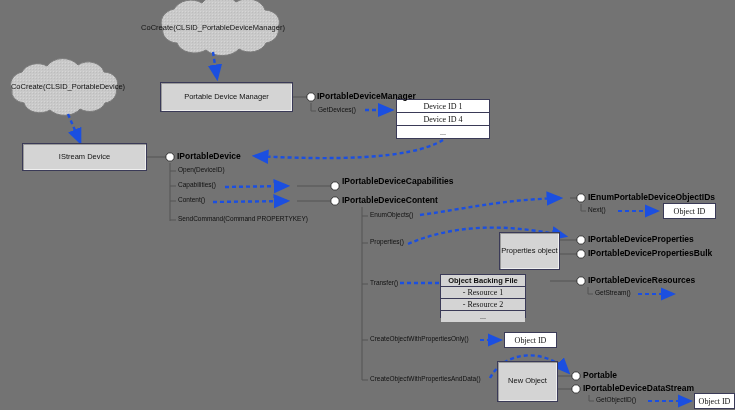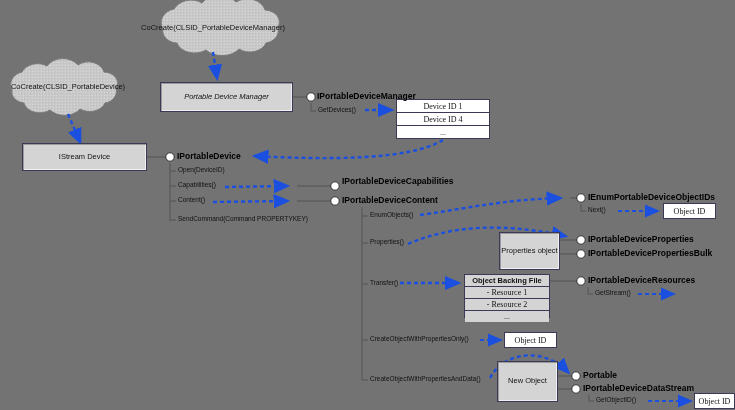--- a/index.html
+++ b/index.html
@@ -180,35 +180,35 @@
   </svg>
 
   <div class="cloud" style="left:130px;top:5px;width:166px;height:48px;">
     <div class="lbl" style="top:18px;">CoCreate(CLSID_PortableDeviceManager)</div>
   </div>
 
   <div class="cloud" style="left:4px;top:62px;width:128px;height:50px;">
     <div class="lbl" style="top:20px;">CoCreate(CLSID_PortableDevice)</div>
   </div>
 
-  <div class="node boxgray" style="left:160px;top:82px;width:133px;height:30px;font-style:italic;">Portable Device Manager</div>
+  <div class="node boxgray" style="left:160px;top:82px;width:133px;height:30px;">Portable Device Manager</div>
 
   <div class="node boxgray" style="left:22px;top:143px;width:125px;height:28px;">IStream Device</div>
 
   <div class="node boxgray" style="left:499px;top:232px;width:61px;height:38px;">Properties object</div>
 
   <div class="node boxgray" style="left:497px;top:361px;width:61px;height:41px;">New Object</div>
 
   <div class="tbl" style="left:396px;top:99px;width:94px;height:40px;">
     <div class="row" style="height:13px;">Device ID 1</div>
     <div class="row" style="height:13px;">Device ID 4</div>
     <div class="row" style="height:12px;">...</div>
   </div>
 
-  <div class="tbl" style="left:464px;top:274px;width:86px;height:44px;">
+  <div class="tbl" style="left:440px;top:274px;width:86px;height:44px;">
     <div class="row hdr" style="height:12px;">Object Backing File</div>
     <div class="row shade" style="height:12px;">- Resource 1</div>
     <div class="row shade" style="height:12px;">- Resource 2</div>
     <div class="row shade" style="height:11px;">...</div>
   </div>
 
   <div class="node boxwhite" style="left:663px;top:203px;width:53px;height:16px;">Object ID</div>
 
   <div class="node boxwhite" style="left:504px;top:332px;width:53px;height:16px;">Object ID</div>
 

